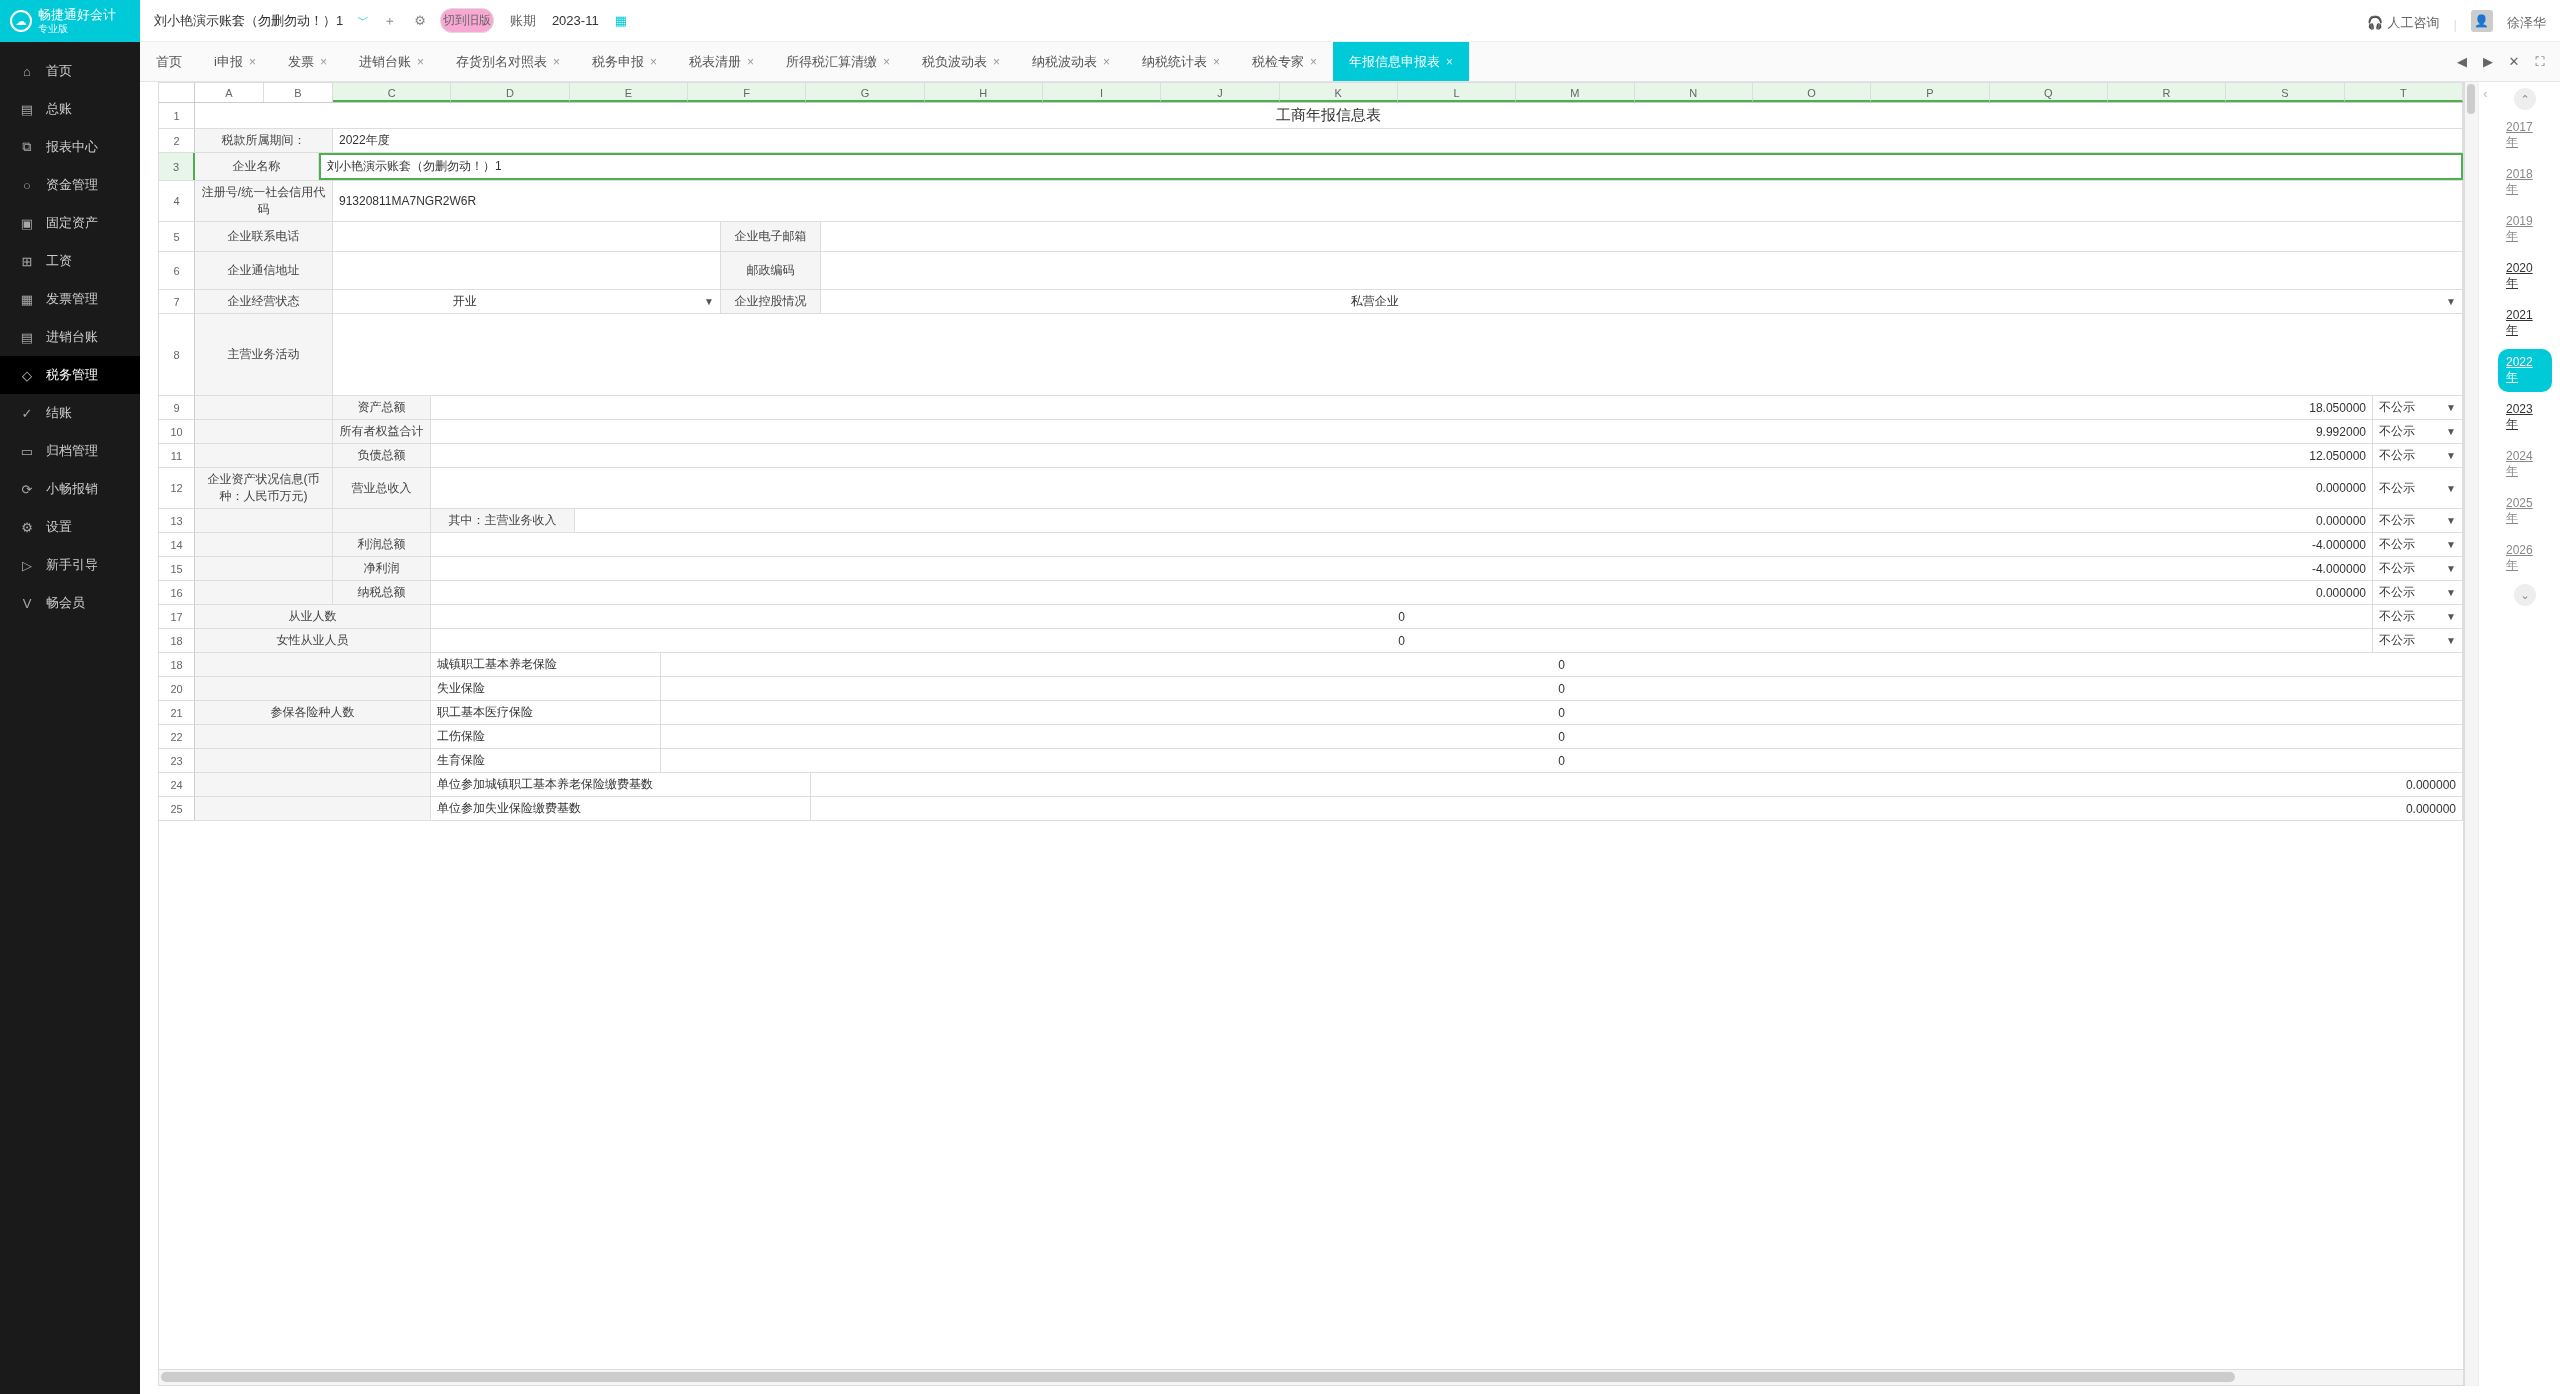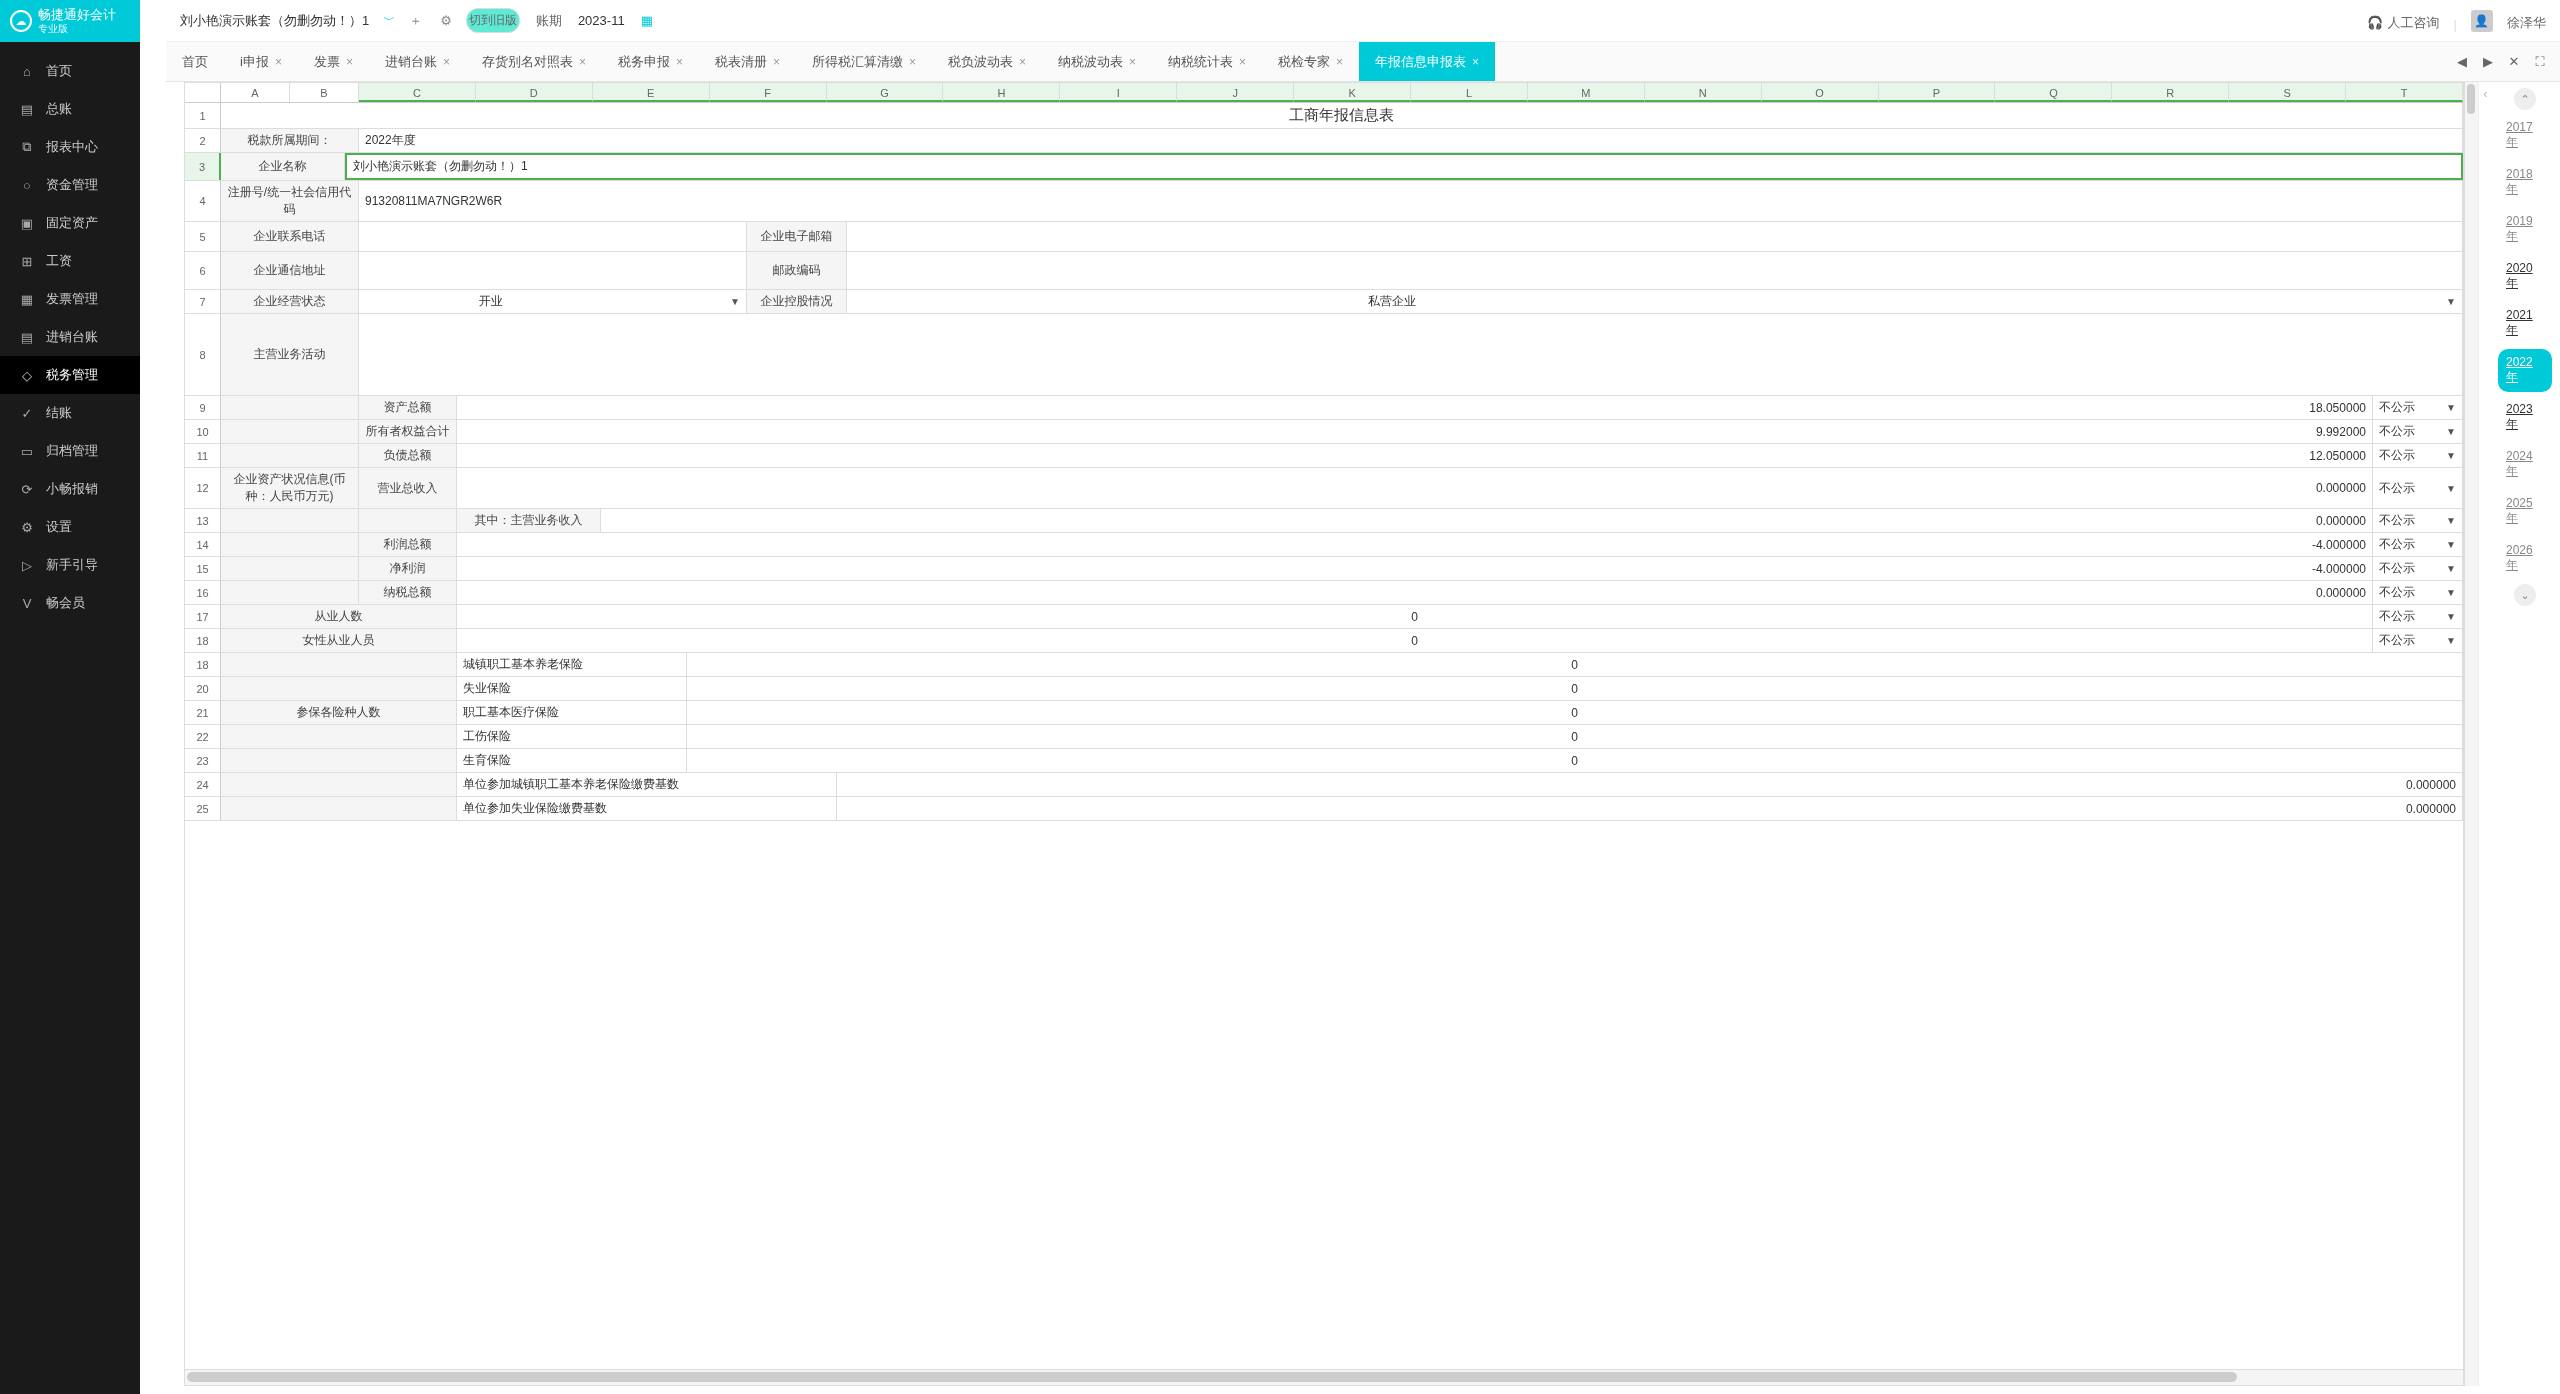--- a/index.html
+++ b/index.html
@@ -11,28 +11,28 @@
 .logo-area { background: #00c9d8; color: #fff; height: 42px; display: flex; align-items: center; padding: 0 10px; font-size: 13px; }
 .logo-icon { width: 22px; height: 22px; border: 2px solid #fff; border-radius: 50%; margin-right: 6px; display: flex; align-items: center; justify-content: center; font-size: 11px; }
 .logo-texts { display: flex; flex-direction: column; line-height: 1.1; }
 .logo-sub { font-size: 10px; opacity: 0.9; }
 .nav-list { flex: 1; padding-top: 10px; }
 .nav-item { display: flex; align-items: center; height: 38px; padding: 0 18px; cursor: pointer; font-size: 13px; color: #ccc; }
 .nav-item.active { background: #000; color: #fff; }
 .nav-icon { width: 18px; height: 18px; margin-right: 10px; opacity: 0.8; display: flex; align-items: center; justify-content: center; }
 
 
-.main { flex: 1; display: flex; flex-direction: column; min-width: 0; margin-left: 26px; }
+.main { flex: 1; display: flex; flex-direction: column; min-width: 0; }
 
 
 .topbar { height: 42px; background: #fff; border-bottom: 1px solid #eee; display: flex; align-items: center; padding: 0 14px; gap: 10px; }
 .account-select { display: flex; align-items: center; gap: 14px; color: #333; font-size: 13px; }
 .chev { color: #00c9d8; font-size: 12px; }
 .icon-btn-sm { color: #888; cursor: pointer; padding: 2px 4px; }
-.old-ver-btn { border: 1px solid #ddd; border-radius: 12px; padding: 3px 2px; font-size: 12px; color: #666; cursor: pointer; background: #5eead4; }
+.old-ver-btn { border: 1px solid #ddd; border-radius: 12px; padding: 3px 2px; font-size: 12px; color: #666; cursor: pointer; background: #f9a8d4; }
 .period-label { color: #666; font-size: 13px; margin-left: 6px; }
 .period-val { color: #333; margin-left: 6px; }
 .cal-icon { color: #00c9d8; margin-left: 6px; }
 .topbar-right { margin-left: auto; display: flex; align-items: flex-end; gap: 14px; color: #666; }
 .avatar { width: 22px; height: 22px; background: #ccc; border-radius: 3px; display: flex; align-items: center; justify-content: center; color: #fff; font-size: 12px; }
 
 
 .tabbar { height: 40px; background: #fafafa; border-bottom: 1px solid #e5e5e5; display: flex; align-items: stretch; position: relative; }
 .tabs-scroll { flex: 1; display: flex; align-items: stretch; overflow: hidden; }
 .tab { display: flex; align-items: center; padding: 0 16px; font-size: 13px; color: #555; cursor: pointer; white-space: nowrap; position: relative; }

